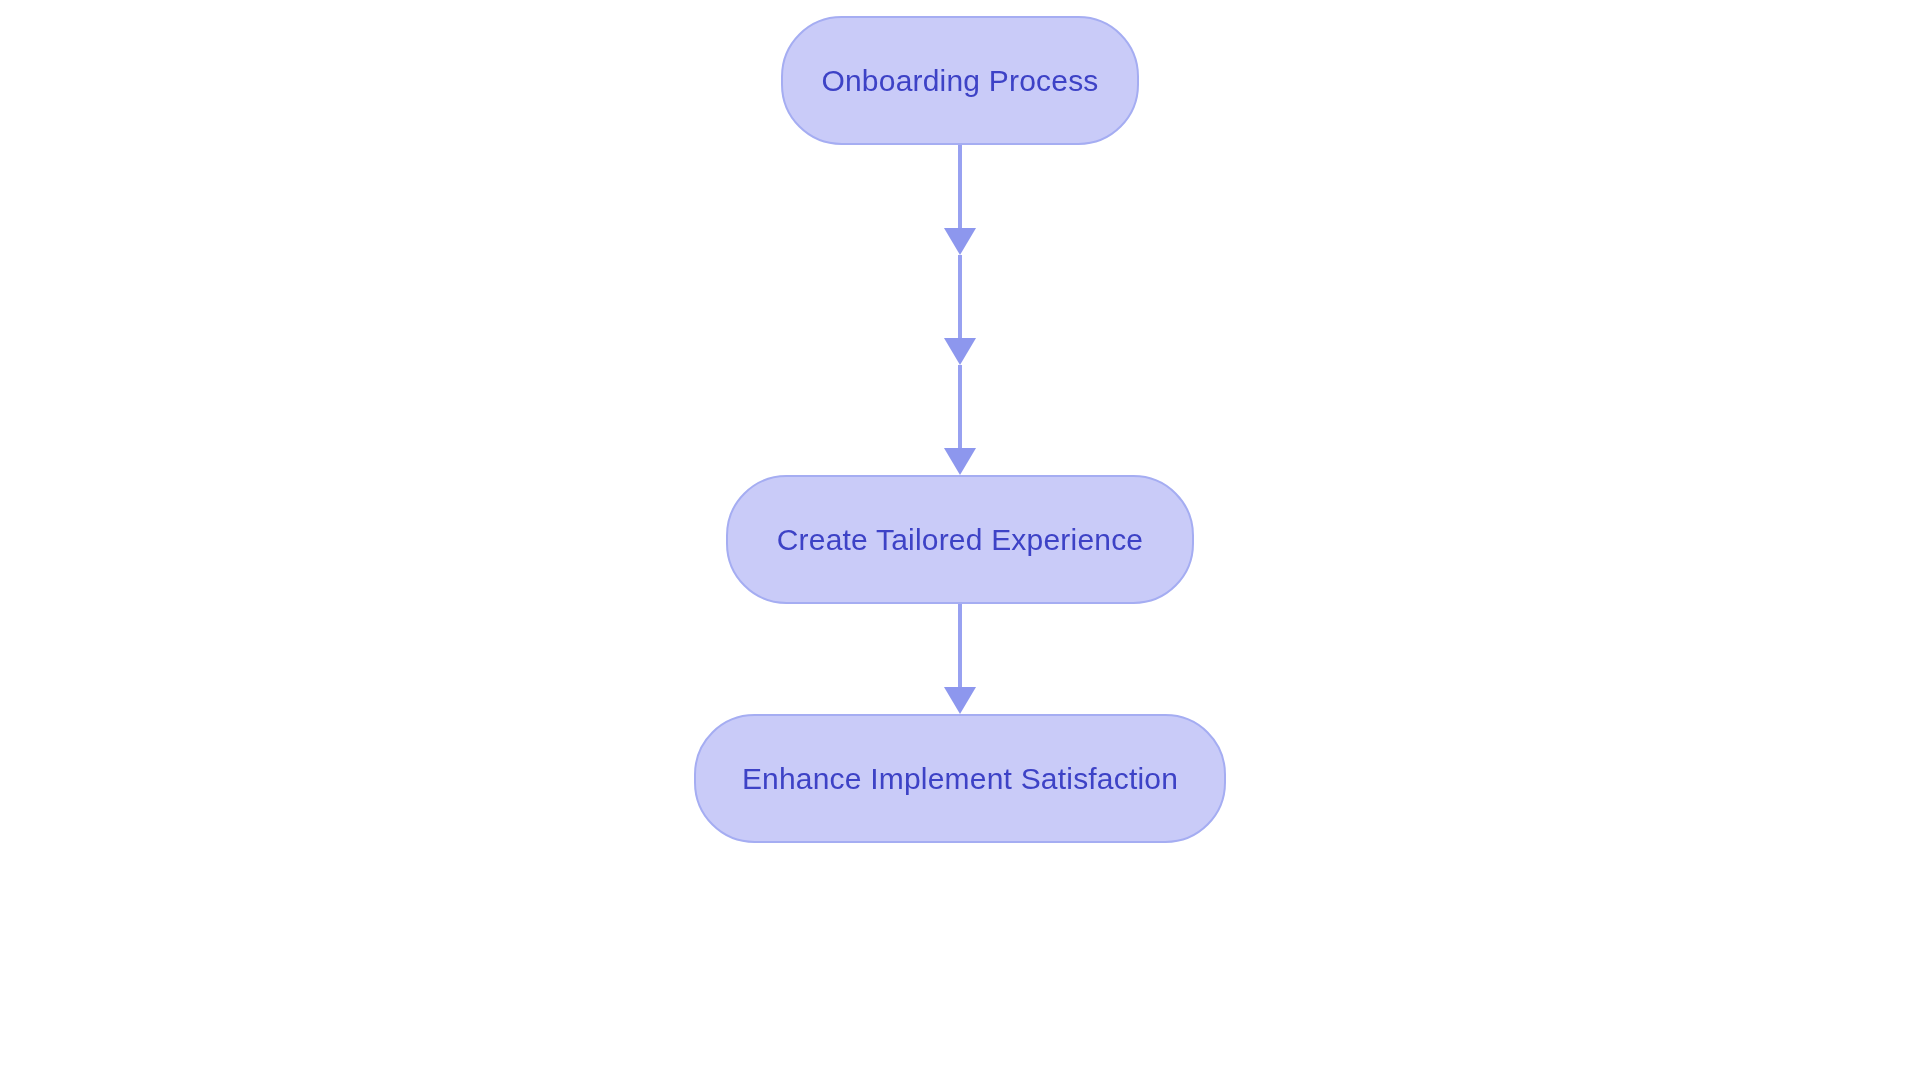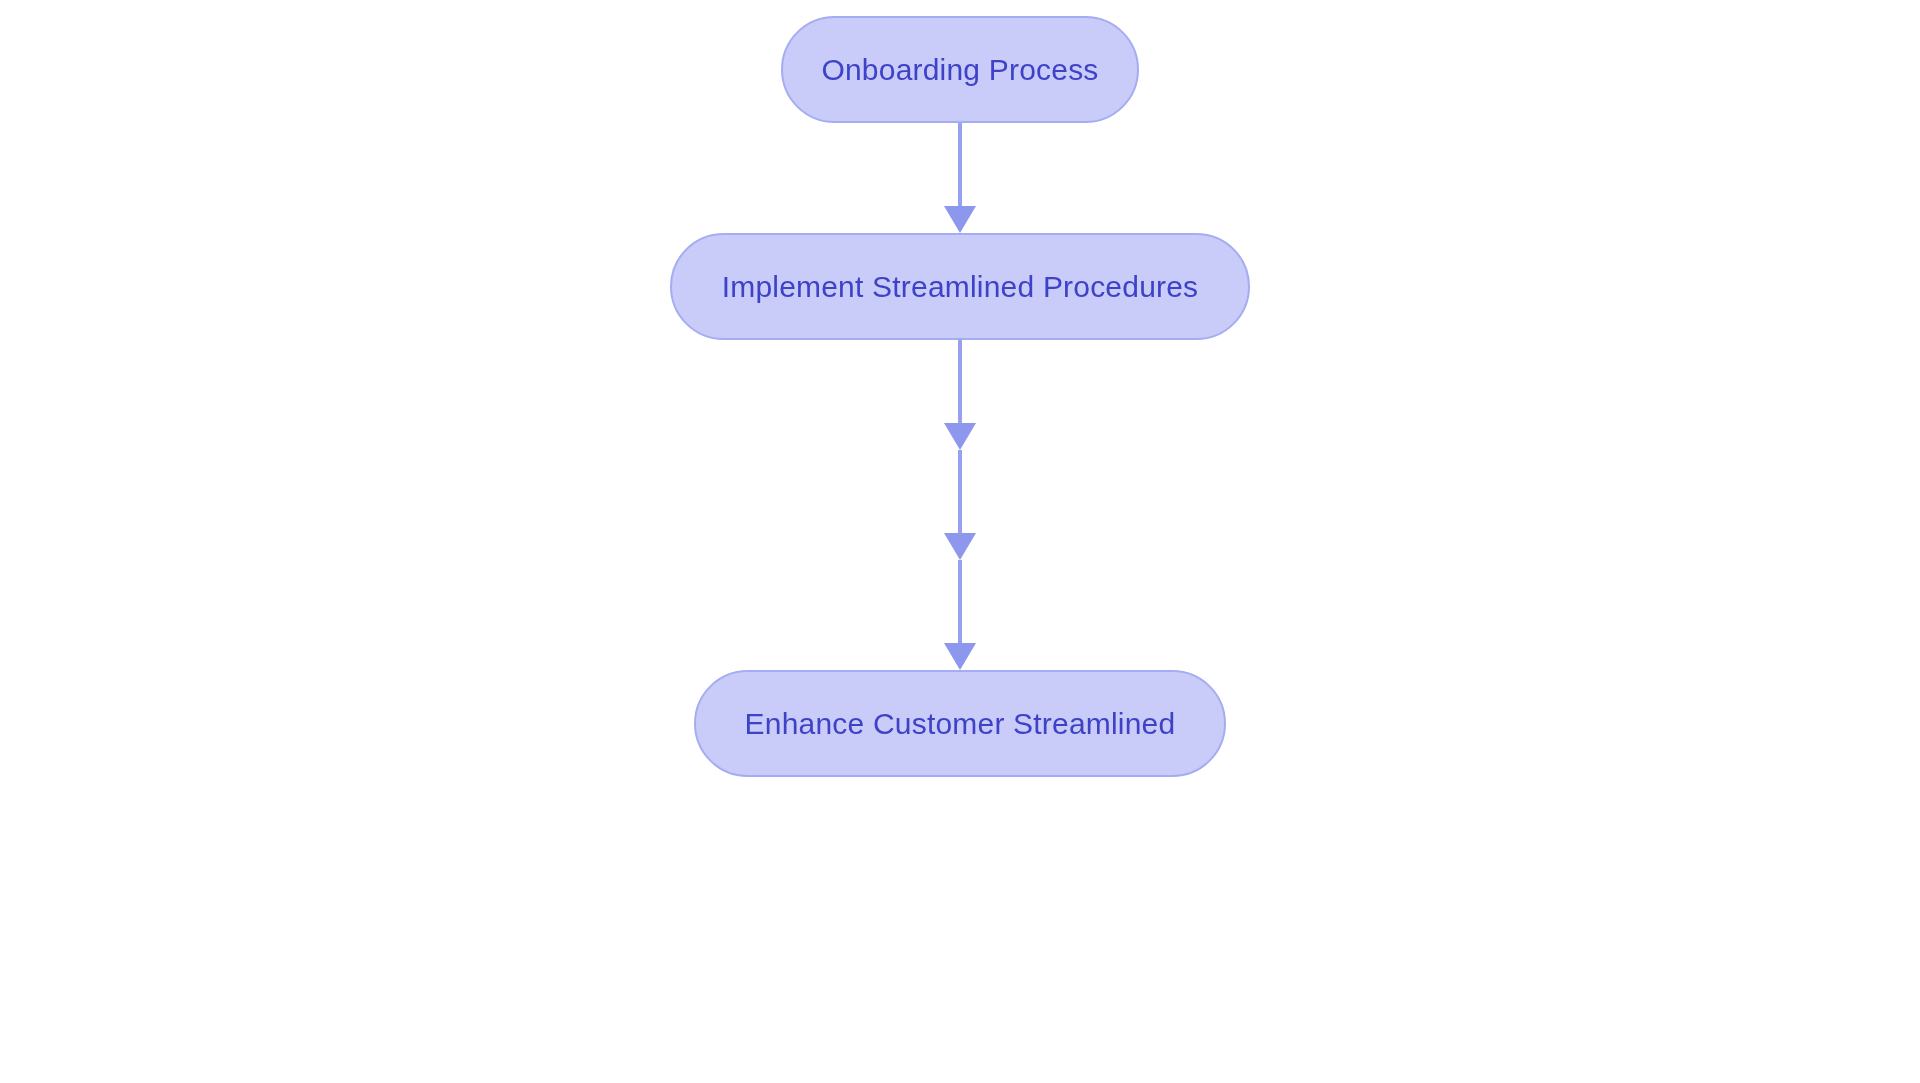--- a/index.html
+++ b/index.html
@@ -14,21 +14,21 @@
     background: var(--canvas-bg, #ffffff);
     box-sizing: border-box;
     padding-top: 16px;
     display: flex;
     flex-direction: column;
     align-items: center;
     font-family: "Liberation Sans", "DejaVu Sans", sans-serif;
     overflow: hidden;
   }
   .node {
-    height: 107px;
+    height: 129px;
     box-sizing: border-box;
     border-radius: 60.5px;
     background: var(--node-fill, #c9cbf8);
     border: 2px solid var(--node-border, #a5adf2);
     display: flex;
     align-items: center;
     justify-content: center;
     flex: 0 0 auto;
   }
   .node-label {
@@ -72,38 +72,38 @@
 
   <div class="node w0">
     <span class="node-label">Onboarding Process</span>
   </div>
 
   <div class="arrow">
     <div class="arrow-line"></div>
     <div class="arrow-head"></div>
   </div>
 
-  <div class="node w1">
-    <span class="node-label">Implement Streamlined Procedures</span>
-  </div>
 
   <div class="arrow">
     <div class="arrow-line"></div>
     <div class="arrow-head"></div>
   </div>
 
 
   <div class="arrow">
     <div class="arrow-line"></div>
     <div class="arrow-head"></div>
   </div>
 
+  <div class="node w3">
+    <span class="node-label">Create Tailored Experience</span>
+  </div>
 
   <div class="arrow">
     <div class="arrow-line"></div>
     <div class="arrow-head"></div>
   </div>
 
   <div class="node w4">
-    <span class="node-label">Enhance Customer Streamlined</span>
+    <span class="node-label">Enhance Implement Satisfaction</span>
   </div>
 
 </div>
 
 </body></html>

